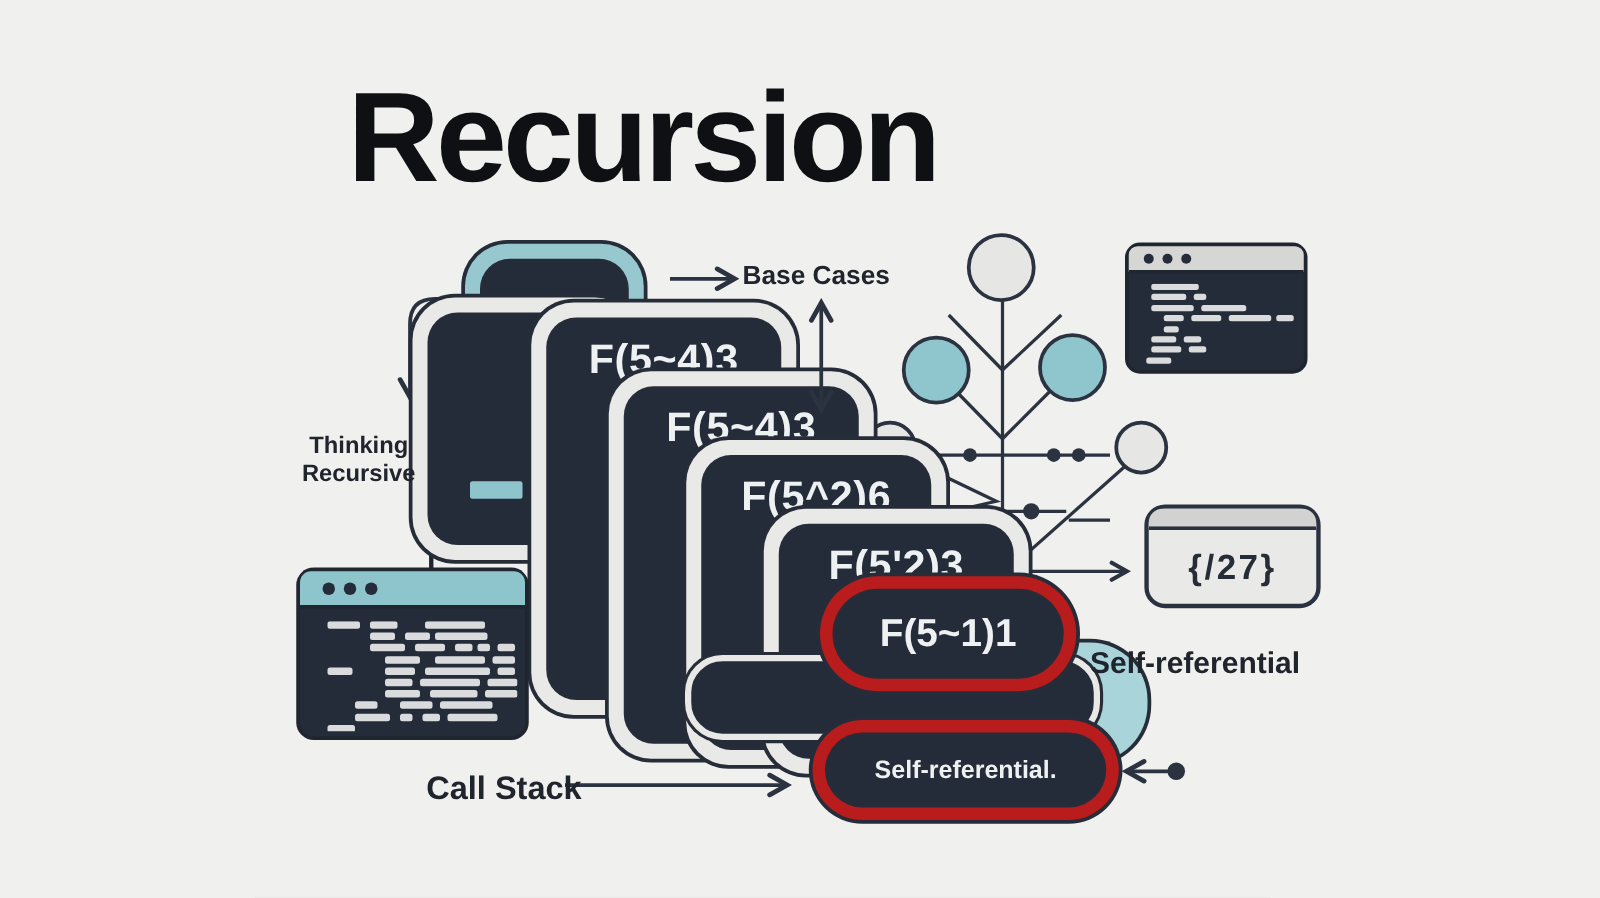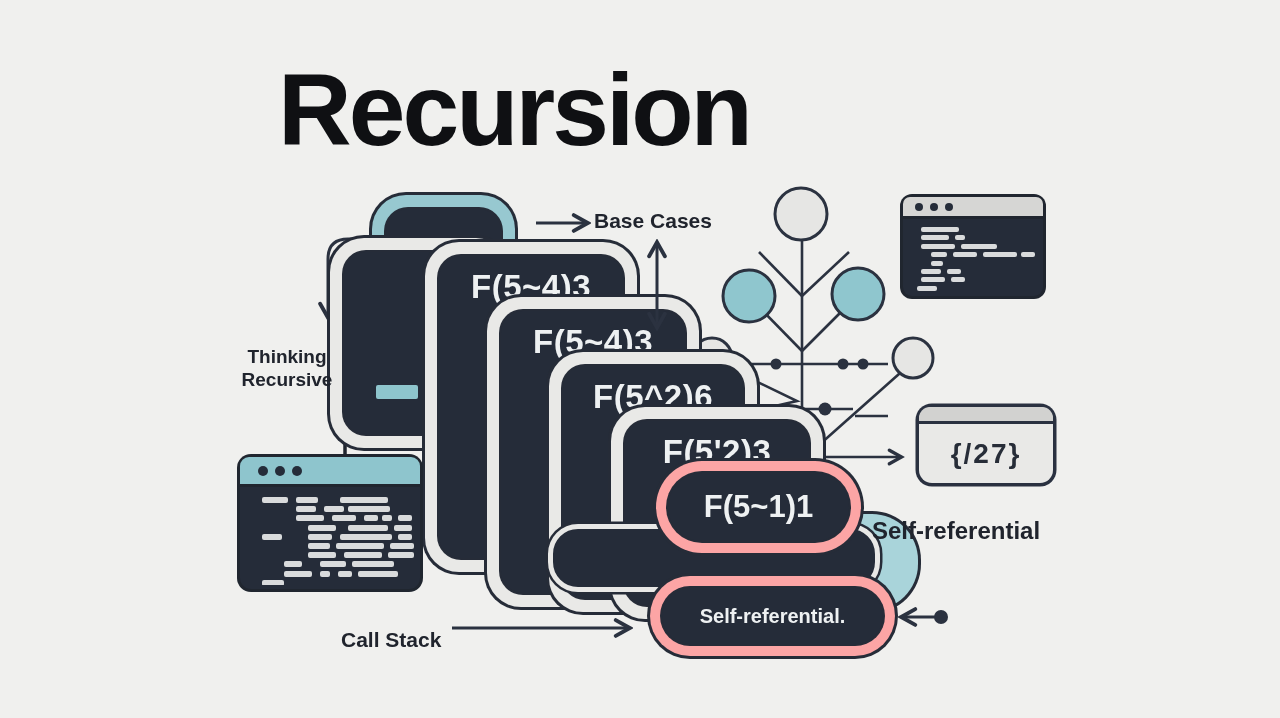--- a/index.html
+++ b/index.html
@@ -26,21 +26,21 @@
     background:#252c39;border-radius:22px;box-shadow:0 0 0 2px #262c38;
   }
   .card.teal-card{background:#97c8d0;}
   .card-label{
     padding-top:12px;text-align:center;color:#eef1f2;
     font-size:33px;font-weight:bold;letter-spacing:0.5px;white-space:nowrap;
   }
   .screen-strip{position:absolute;background:#8ec5cd;border-radius:2px;}
 
   
-  .pill{position:absolute;background:#fca5a5;box-shadow:0 0 0 3px #262c38;}
+  .pill{position:absolute;background:#b91c1c;box-shadow:0 0 0 3px #262c38;}
   .pill-inner{
     position:absolute;left:12px;top:12px;right:12px;bottom:12px;
     background:#252c39;box-shadow:0 0 0 2px #262c38;
     display:flex;align-items:center;justify-content:center;
     color:#eef1f2;font-weight:bold;white-space:nowrap;
   }
 
   .darkbar{
     position:absolute;left:548px;top:524px;width:322px;height:58px;
     background:#252c39;border:5px solid #e8e8e6;border-radius:30px;
@@ -253,16 +253,16 @@
     <path d="M 452 628 H 628" fill="none" stroke="#2b3240" stroke-width="3" marker-end="url(#chev)"></path>
     <path d="M 938 617 H 903" fill="none" stroke="#2b3240" stroke-width="3" marker-end="url(#chev)"></path>
     <circle cx="941" cy="617" r="7" fill="#2b3240"></circle>
   </svg>
 
   <div class="lbl" style="left:594px;top:209px;font-size:21px;">Base Cases</div>
   <div class="lbl" style="left:222px;top:346px;width:130px;text-align:center;font-size:19px;line-height:1.2;white-space:normal;">
     <div>Thinking</div>
     <div>Recursive</div>
   </div>
-  <div class="lbl" style="left:341px;top:628px;font-size:21px;">Call Stack</div>
+  <div class="lbl" style="left:341px;top:615px;font-size:26px;">Call Stack</div>
   <div class="lbl" style="left:872px;top:517px;font-size:24px;">Self-referential</div>
 
 </div>
 
 </body></html>

